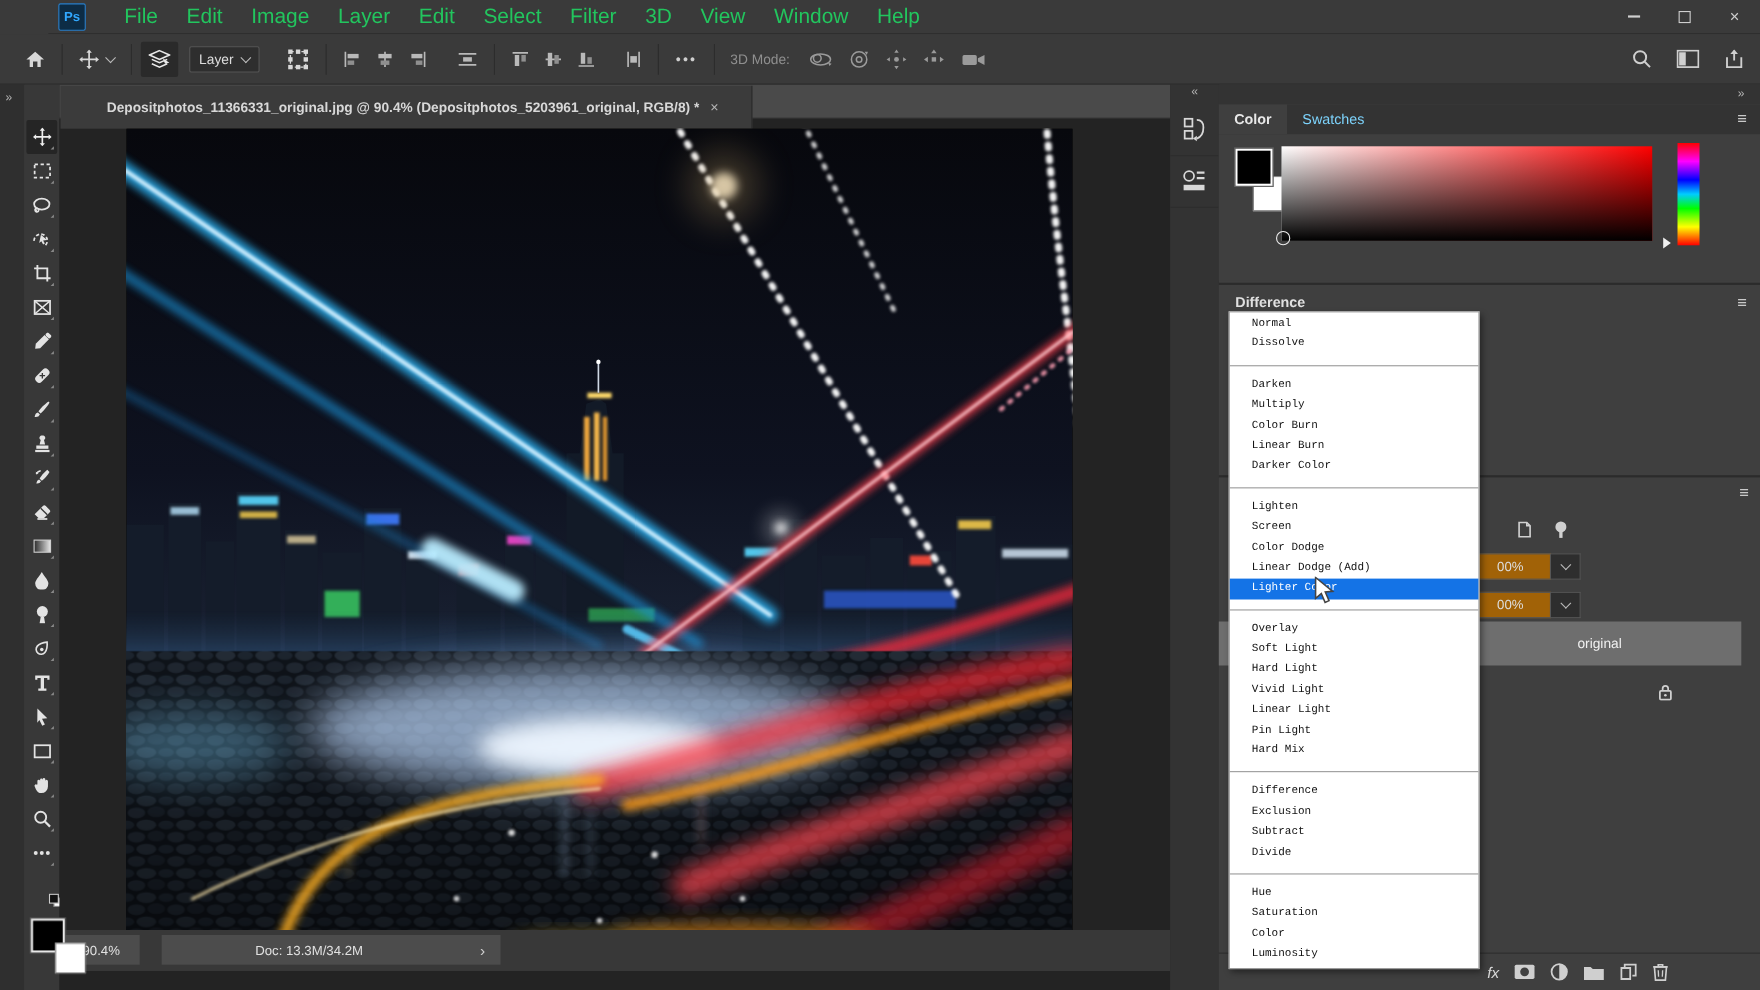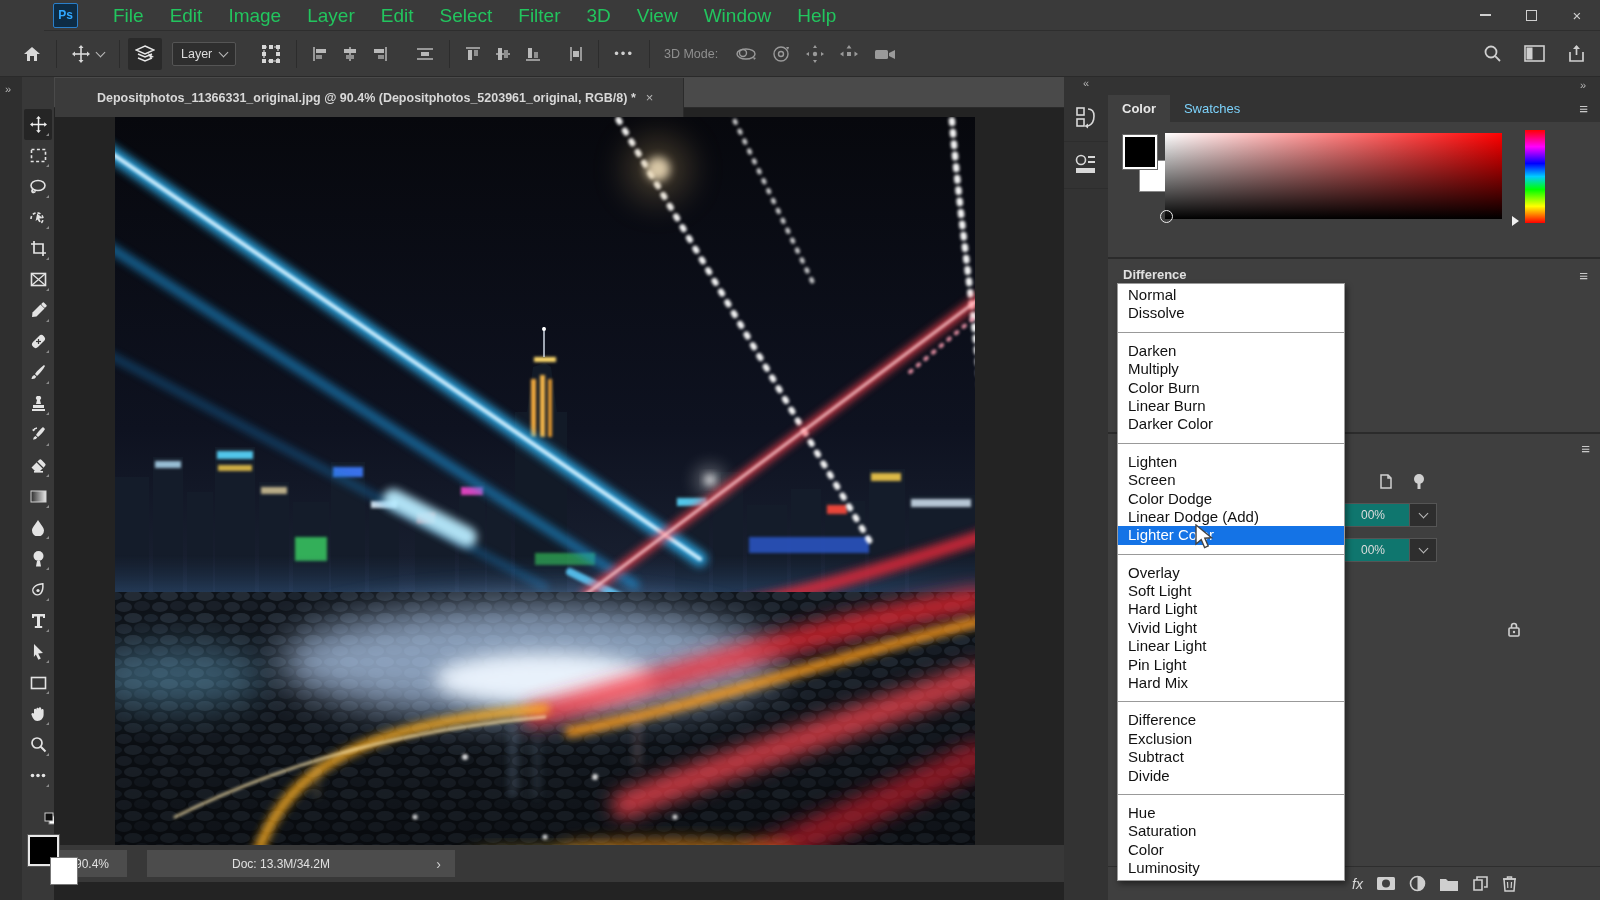--- a/index.html
+++ b/index.html
@@ -82,33 +82,33 @@
   .huemark{position:absolute;left:404px;top:94px;width:0;height:0;border-top:5px solid transparent;border-bottom:5px solid transparent;border-left:7px solid #f0f0f0;}
 
   .adjpanel{position:absolute;left:0;top:180px;right:0;height:175px;background:#3f3f3f;border-top:2px solid #2b2b2b;}
   .adjtab{position:absolute;left:15px;top:8px;font-size:13px;color:#e0e0e0;font-weight:bold;border-bottom:1px dotted #888;padding-bottom:2px;}
   .adjmenu{position:absolute;right:12px;top:8px;color:#c9c9c9;font-size:15px;}
 
   .layerspanel{position:absolute;left:0;top:355px;right:0;bottom:0;background:#3f3f3f;border-top:2px solid #2b2b2b;}
   .lp-menu{position:absolute;right:10px;top:6px;color:#c9c9c9;font-size:15px;}
   .lockrow{position:absolute;left:0;top:32px;right:0;height:30px;display:flex;align-items:center;gap:18px;padding-left:270px;color:#d0d0d0;}
   .valrow{position:absolute;right:0;height:26px;display:flex;align-items:center;}
-  .valfield{width:72px;height:22px;background:#0f766e;border:1px solid #555;color:#ddd;font-size:12px;display:flex;align-items:center;justify-content:center;}
+  .valfield{width:72px;height:22px;background:#a16207;border:1px solid #555;color:#ddd;font-size:12px;display:flex;align-items:center;justify-content:center;}
   .valbtn{width:26px;height:22px;background:#2e2e2e;border:1px solid #555;border-left:none;display:flex;align-items:center;justify-content:center;}
   .layerrow-sel{position:absolute;left:0;top:131px;right:17px;height:40px;background:#6e6e6e;display:flex;align-items:center;color:#f0f0f0;font-size:12.5px;}
   .layerrow-sel .nm{margin-left:326px;}
   .layerrow{position:absolute;left:0;top:175px;right:17px;height:40px;display:flex;align-items:center;justify-content:flex-end;color:#cfcfcf;}
   .layerrow .lock{margin-right:62px;}
   .lp-footer{position:absolute;left:0;bottom:0;right:0;height:33px;border-top:1px solid #2e2e2e;display:flex;align-items:center;gap:13px;padding-left:244px;color:#cfcfcf;}
   .fx{font-style:italic;font-size:14px;color:#d8d8d8;}
 
   
   .blendmenu{position:absolute;left:1117px;top:283px;width:226px;background:#fff;border:1px solid #9a9a9a;
     box-shadow:2px 3px 6px rgba(0,0,0,.45);z-index:50;padding:2px 0;}
-  .bm-item{height:18.4px;line-height:18.4px;padding-left:10px;font-size:15px;color:#111;white-space:nowrap;}
+  .bm-item{height:18.4px;line-height:18.4px;padding-left:20px;font-size:10px;color:#111;white-space:nowrap;font-family:Liberation Mono, monospace;}
   .bm-item.sel{background:#1473e6;color:#fff;}
   .bm-sep{height:1px;background:#999;margin:9px 0;}
 
   .cursor{position:absolute;left:1194px;top:524px;z-index:60;}
 </style>
 </head>
 <body>
 
 <div class="app">
 
@@ -719,20 +719,23 @@
           <div class="valbtn">
               <div class="chevdn"></div>
             </div>
         </div>
         <div class="valrow" style="top:103px;right:163px;">
           <div class="valfield">00%</div>
           <div class="valbtn">
               <div class="chevdn"></div>
             </div>
         </div>
+        <div class="layerrow-sel">
+          <span class="nm">original</span>
+        </div>
         <div class="layerrow">
           <svg class="lock" width="14" height="16" viewBox="0 0 14 16">
               <rect x="2" y="7" width="10" height="8" rx="1" fill="none" stroke="#cfcfcf" stroke-width="1.6"></rect>
               <path d="M4.5 7 V5 a2.5 2.5 0 0 1 5 0 V7" fill="none" stroke="#cfcfcf" stroke-width="1.6"></path>
               <circle cx="7" cy="11" r="1.2" fill="#cfcfcf"></circle>
             </svg>
         </div>
         <div class="lp-footer">
           <span class="fx">fx</span>
           <svg width="20" height="15" viewBox="0 0 20 15">

